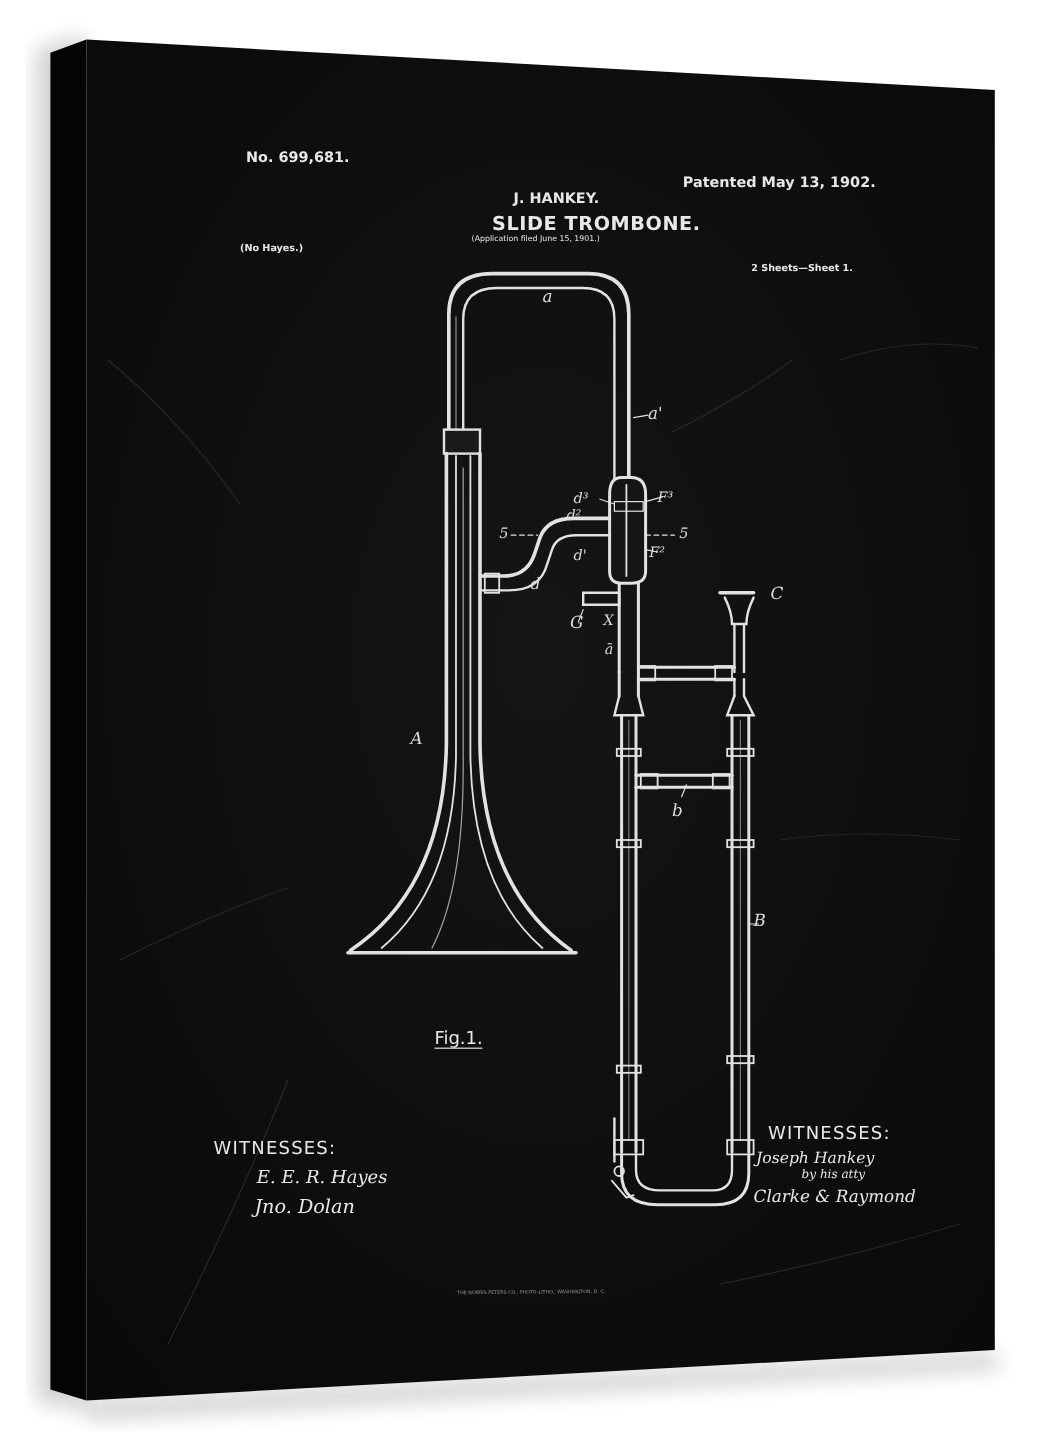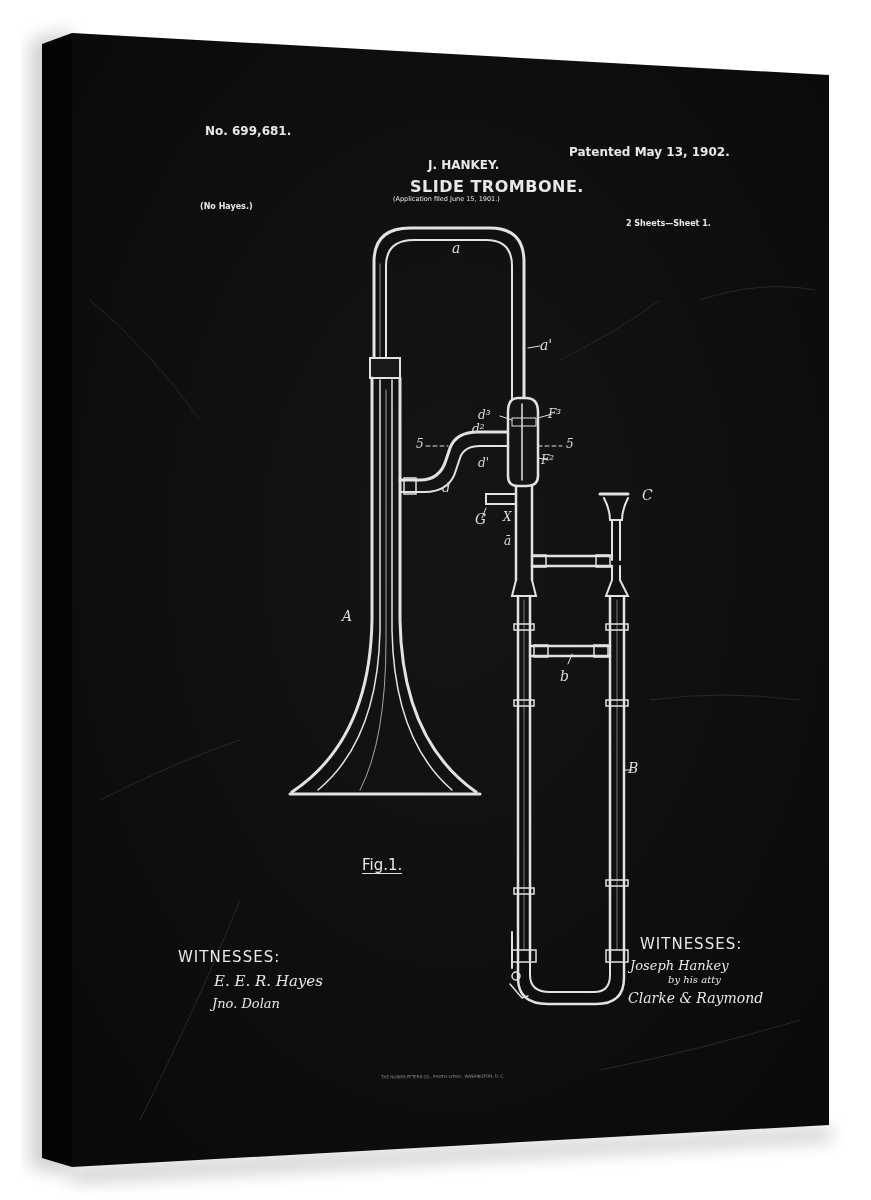--- a/index.html
+++ b/index.html
@@ -151,21 +151,21 @@
   <div class="lbl" style="left:504px;top:534px;font-size:12px;">ā</div>
   <div class="lbl" style="left:642px;top:487px;">C</div>
   <div class="lbl" style="left:560px;top:668px;">b</div>
   <div class="lbl" style="left:342px;top:608px;">A</div>
   <div class="lbl" style="left:628px;top:760px;">B</div>
 
   <div class="txt" style="left:362px;top:857px;font-size:15px;font-weight:normal;border-bottom:1.5px solid #e0e0e0;line-height:16px;">Fig.1.</div>
 
   <div class="txt" style="left:178px;top:948px;font-size:15px;font-weight:normal;letter-spacing:1px;">WITNESSES:</div>
   <div class="txt script" style="left:214px;top:972px;font-size:15px;">E. E. R. Hayes</div>
-  <div class="txt script" style="left:212px;top:996px;font-size:13px;">Jno. Dolan</div>
+  <div class="txt script" style="left:212px;top:996px;font-size:16px;">Jno. Dolan</div>
 
   <div class="txt" style="left:640px;top:935px;font-size:15px;font-weight:normal;letter-spacing:1px;">WITNESSES:</div>
   <div class="txt script" style="left:630px;top:958px;font-size:13px;">Joseph Hankey</div>
   <div class="txt script" style="left:668px;top:974px;font-size:10px;font-style:italic;">by his atty</div>
   <div class="txt script" style="left:628px;top:990px;font-size:14px;">Clarke &amp; Raymond</div>
 
   <div class="txt" style="left:381px;top:1074px;font-size:4px;font-weight:normal;color:#9a9a9a;transform:rotate(-0.5deg);">THE NORRIS PETERS CO., PHOTO-LITHO., WASHINGTON, D. C.</div>
 </div>
 
 </body></html>

